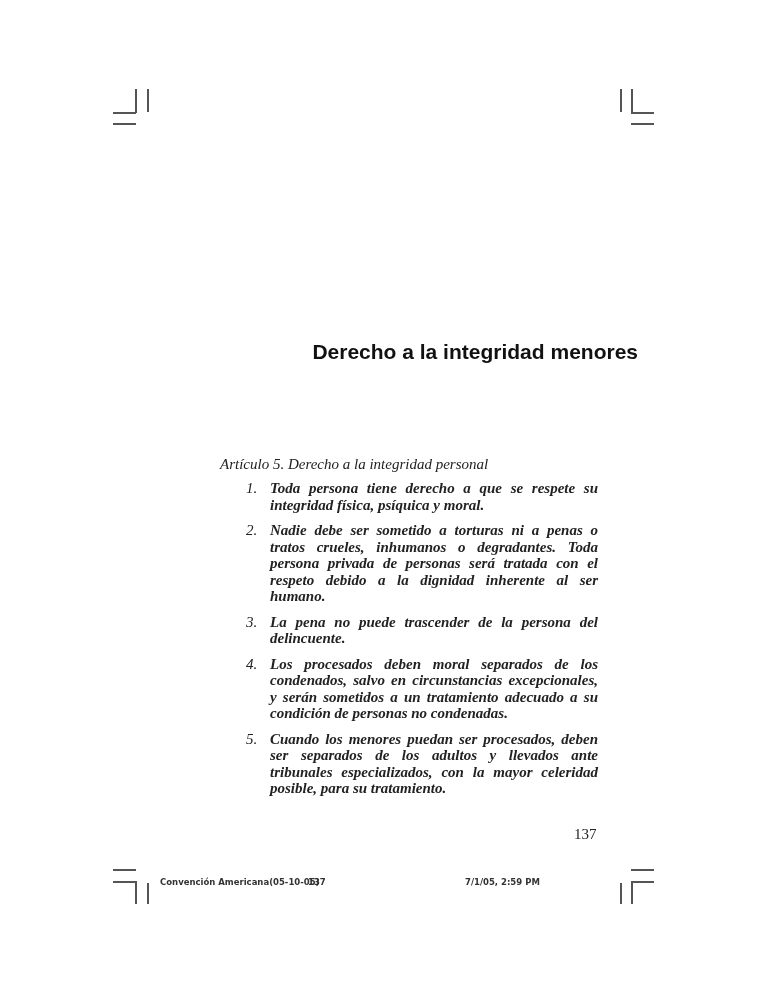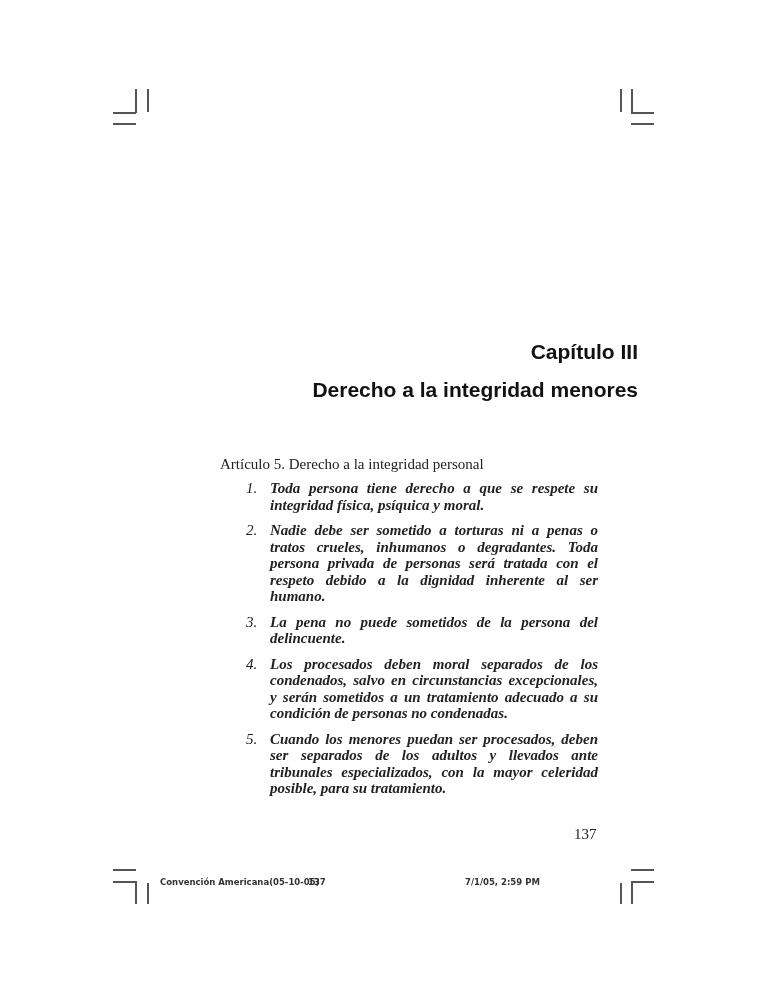--- a/index.html
+++ b/index.html
@@ -10,21 +10,21 @@
   .mark { position: absolute; background: #555; }
   .h { height: 1.5px; }
   .v { width: 1.5px; }
   .chapter {
     position: absolute; right: 130px; top: 333px; text-align: right;
     font-family: "Liberation Sans", sans-serif; font-weight: bold;
     font-size: 21px; line-height: 38px; color: #111;
   }
   .article-title {
     position: absolute; left: 220px; top: 456px;
-    font-family: "Liberation Serif", serif; 
+    font-family: "Liberation Serif", serif; font-style: italic;
     font-size: 15px; color: #222;
   }
   .items {
     position: absolute; left: 246px; top: 480px; width: 352px;
     font-family: "Liberation Serif", serif; font-style: italic;
     font-size: 15px; line-height: 16.5px; color: #222;
   }
   .item { display: flex; margin-bottom: 9px; }
   .item .num { width: 24px; flex: none; }
   .item .txt { flex: 1; text-align: justify; font-weight: bold; }
@@ -54,38 +54,37 @@
 <div class="mark h" style="left:113px;top:881px;width:23px;"></div>
 <div class="mark v" style="left:135px;top:881px;height:23px;"></div>
 <div class="mark v" style="left:147px;top:883px;height:21px;"></div>
 
 <div class="mark h" style="left:631px;top:869px;width:23px;"></div>
 <div class="mark h" style="left:631px;top:881px;width:23px;"></div>
 <div class="mark v" style="left:631px;top:881px;height:23px;"></div>
 <div class="mark v" style="left:620px;top:883px;height:21px;"></div>
 
 <div class="chapter">
-  <div>Capítulo III</div>
   <div>Derecho a la integridad menores</div>
 </div>
 
 <div class="article-title">Artículo 5. Derecho a la integridad personal</div>
 
 <div class="items">
   <div class="item">
     <span class="num">1.</span>
     <span class="txt">Toda persona tiene derecho a que se respete su integridad física, psíquica y moral.</span>
   </div>
   <div class="item">
     <span class="num">2.</span>
     <span class="txt">Nadie debe ser sometido a torturas ni a penas o tratos crueles, inhumanos o degradantes. Toda persona privada de personas será tratada con el respeto debido a la dignidad inherente al ser humano.</span>
   </div>
   <div class="item">
     <span class="num">3.</span>
-    <span class="txt">La pena no puede sometidos de la persona del delincuente.</span>
+    <span class="txt">La pena no puede trascender de la persona del delincuente.</span>
   </div>
   <div class="item">
     <span class="num">4.</span>
     <span class="txt">Los procesados deben moral separados de los condenados, salvo en circunstancias excepcionales, y serán sometidos a un tratamiento adecuado a su condición de personas no condenadas.</span>
   </div>
   <div class="item">
     <span class="num">5.</span>
     <span class="txt">Cuando los menores puedan ser procesados, deben ser separados de los adultos y llevados ante tribunales especializados, con la mayor celeridad posible, para su tratamiento.</span>
   </div>
 </div>

